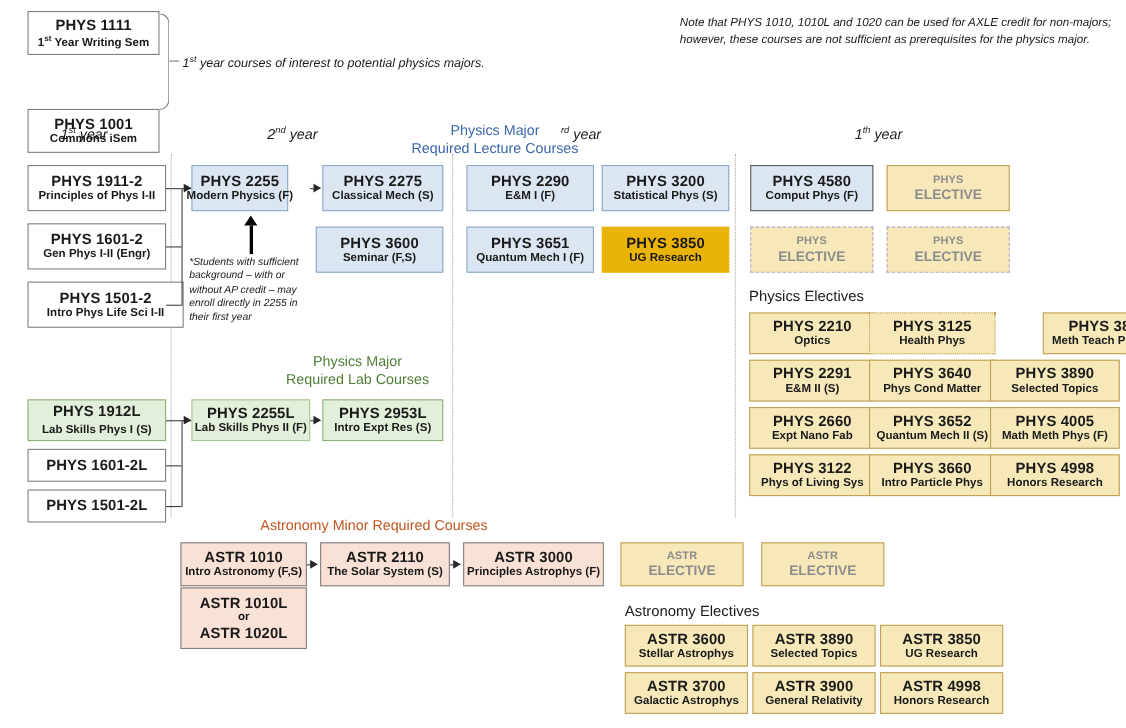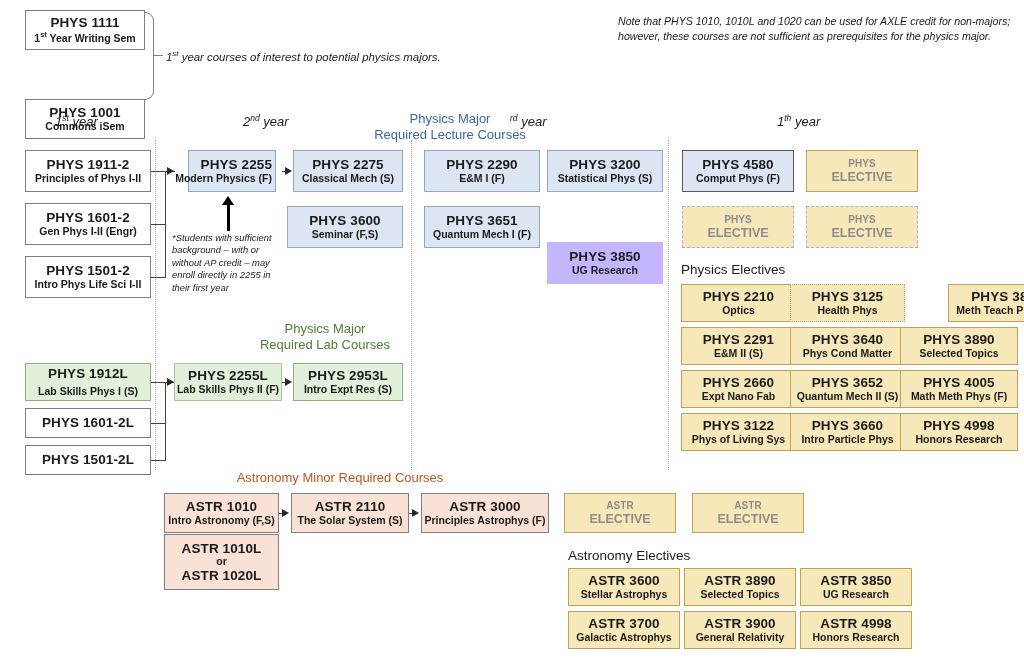--- a/index.html
+++ b/index.html
@@ -37,21 +37,21 @@
     font-size: 10.5px;
     font-weight: 600;
     white-space: nowrap;
     margin-top: 1px;
   }
   .box .mid { font-size: 10.5px; font-weight:600; }
 
   
   .v-white  { background:#ffffff; border:1.4px solid #7f7f7f; }
   .v-blue   { background:#dce6f2; border:1.4px solid #8ea9c6; }
-  .v-blue-nb{ background:#c4b5fd; border:1.4px solid transparent;margin-top:36px; }
+  .v-blue-nb{ background:#eab308; border:1.4px solid transparent; }
   .v-green  { background:#e2efda; border:1.4px solid #8faf78; }
   .v-green-d{ background:#e2efda; border:1.4px solid #a9c795; }
   .v-tan    { background:#f7e8b9; border:1.4px solid #bfa055; }
   .v-tan-dash   { background:#f7e8b9; border:1.6px dashed #b3accf; }
   .v-tan-dot    { background:#f7e8b9; border:1.6px dotted #bfa055; }
   .v-pink   { background:#fae1d6; border:1.4px solid #7f7f7f; }
   .v-grey-border { border:1.4px solid #595959; }
 
   .elective .code { font-size:10px; font-weight:600; color:#8c8c8c; }
   .elective .name { font-size:12.5px; font-weight:600; color:#8c8c8c; margin-top:0px;}
@@ -182,33 +182,33 @@
   <div class="divider" style="left:668px; top:140px; height:330px;"></div>
 
   <div class="box v-white" style="left:25px; top:150px; width:126px; height:42px;">
     <span class="code">PHYS 1911-2</span>
     <span class="name">Principles of Phys I-II</span>
   </div>
   <div class="box v-white" style="left:25px; top:203px; width:126px; height:42px;">
     <span class="code">PHYS 1601-2</span>
     <span class="name">Gen Phys I-II (Engr)</span>
   </div>
-  <div class="box v-white" style="left:25px; top:256px; width:126px; height:42px;">
+  <div class="box v-white" style="left:25px; top:256px; width:142px; height:42px;">
     <span class="code">PHYS 1501-2</span>
     <span class="name">Intro Phys Life Sci I-II</span>
   </div>
 
   <div class="hline" style="left:151px; top:171px; width:14px;"></div>
   <div class="hline" style="left:151px; top:224px; width:14px;"></div>
   <div class="hline" style="left:151px; top:277px; width:14px;"></div>
   <div class="vline" style="left:165px; top:171px; height:107px;"></div>
   <div class="hline" style="left:165px; top:171px; width:10px;"></div>
   <div class="arrow-r" style="left:167px; top:166.5px;"></div>
 
-  <div class="box v-blue" style="left:188px; top:150px; width:88px; height:42px;align-items:flex-end;">
+  <div class="box v-blue" style="left:174px; top:150px; width:88px; height:42px;">
     <span class="code">PHYS 2255</span>
     <span class="name">Modern Physics (F)</span>
   </div>
   <div class="arrow-r" style="left:285px; top:166.5px;"></div>
   <div class="hline" style="left:282px; top:171px; width:4px;"></div>
 
   <div class="box v-blue" style="left:293px; top:150px; width:110px; height:42px;">
     <span class="code">PHYS 2275</span>
     <span class="name">Classical Mech (S)</span>
   </div>

